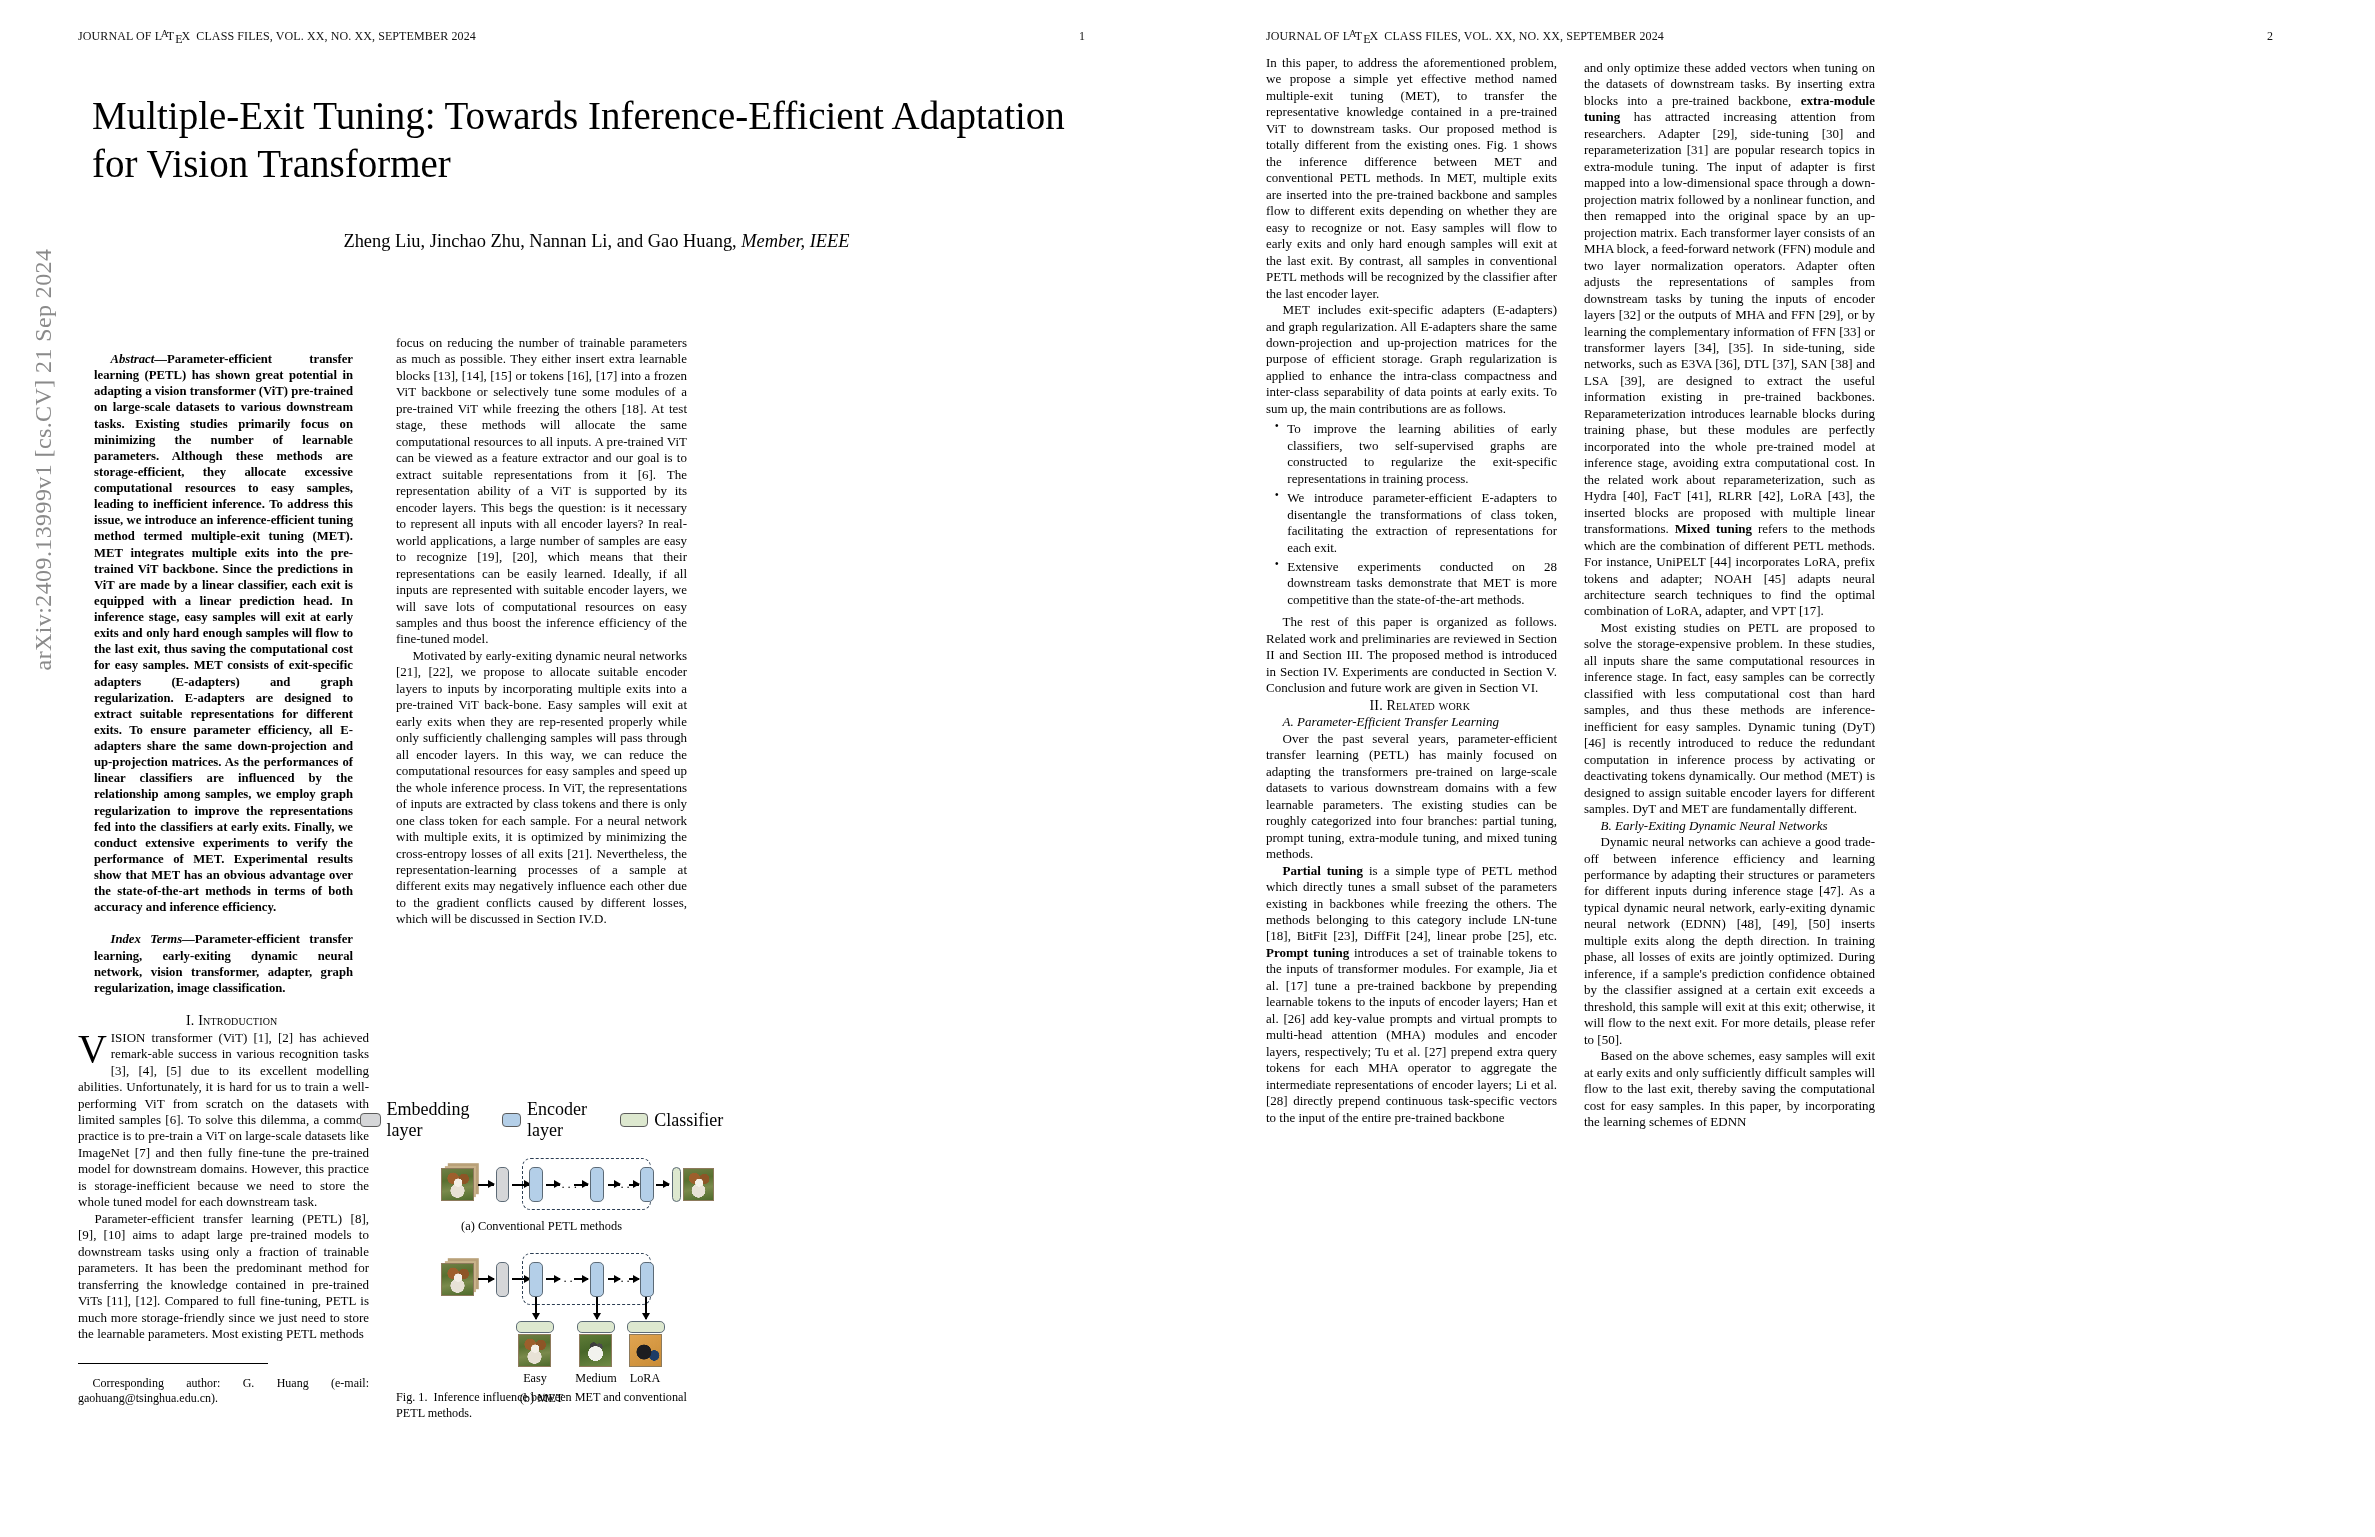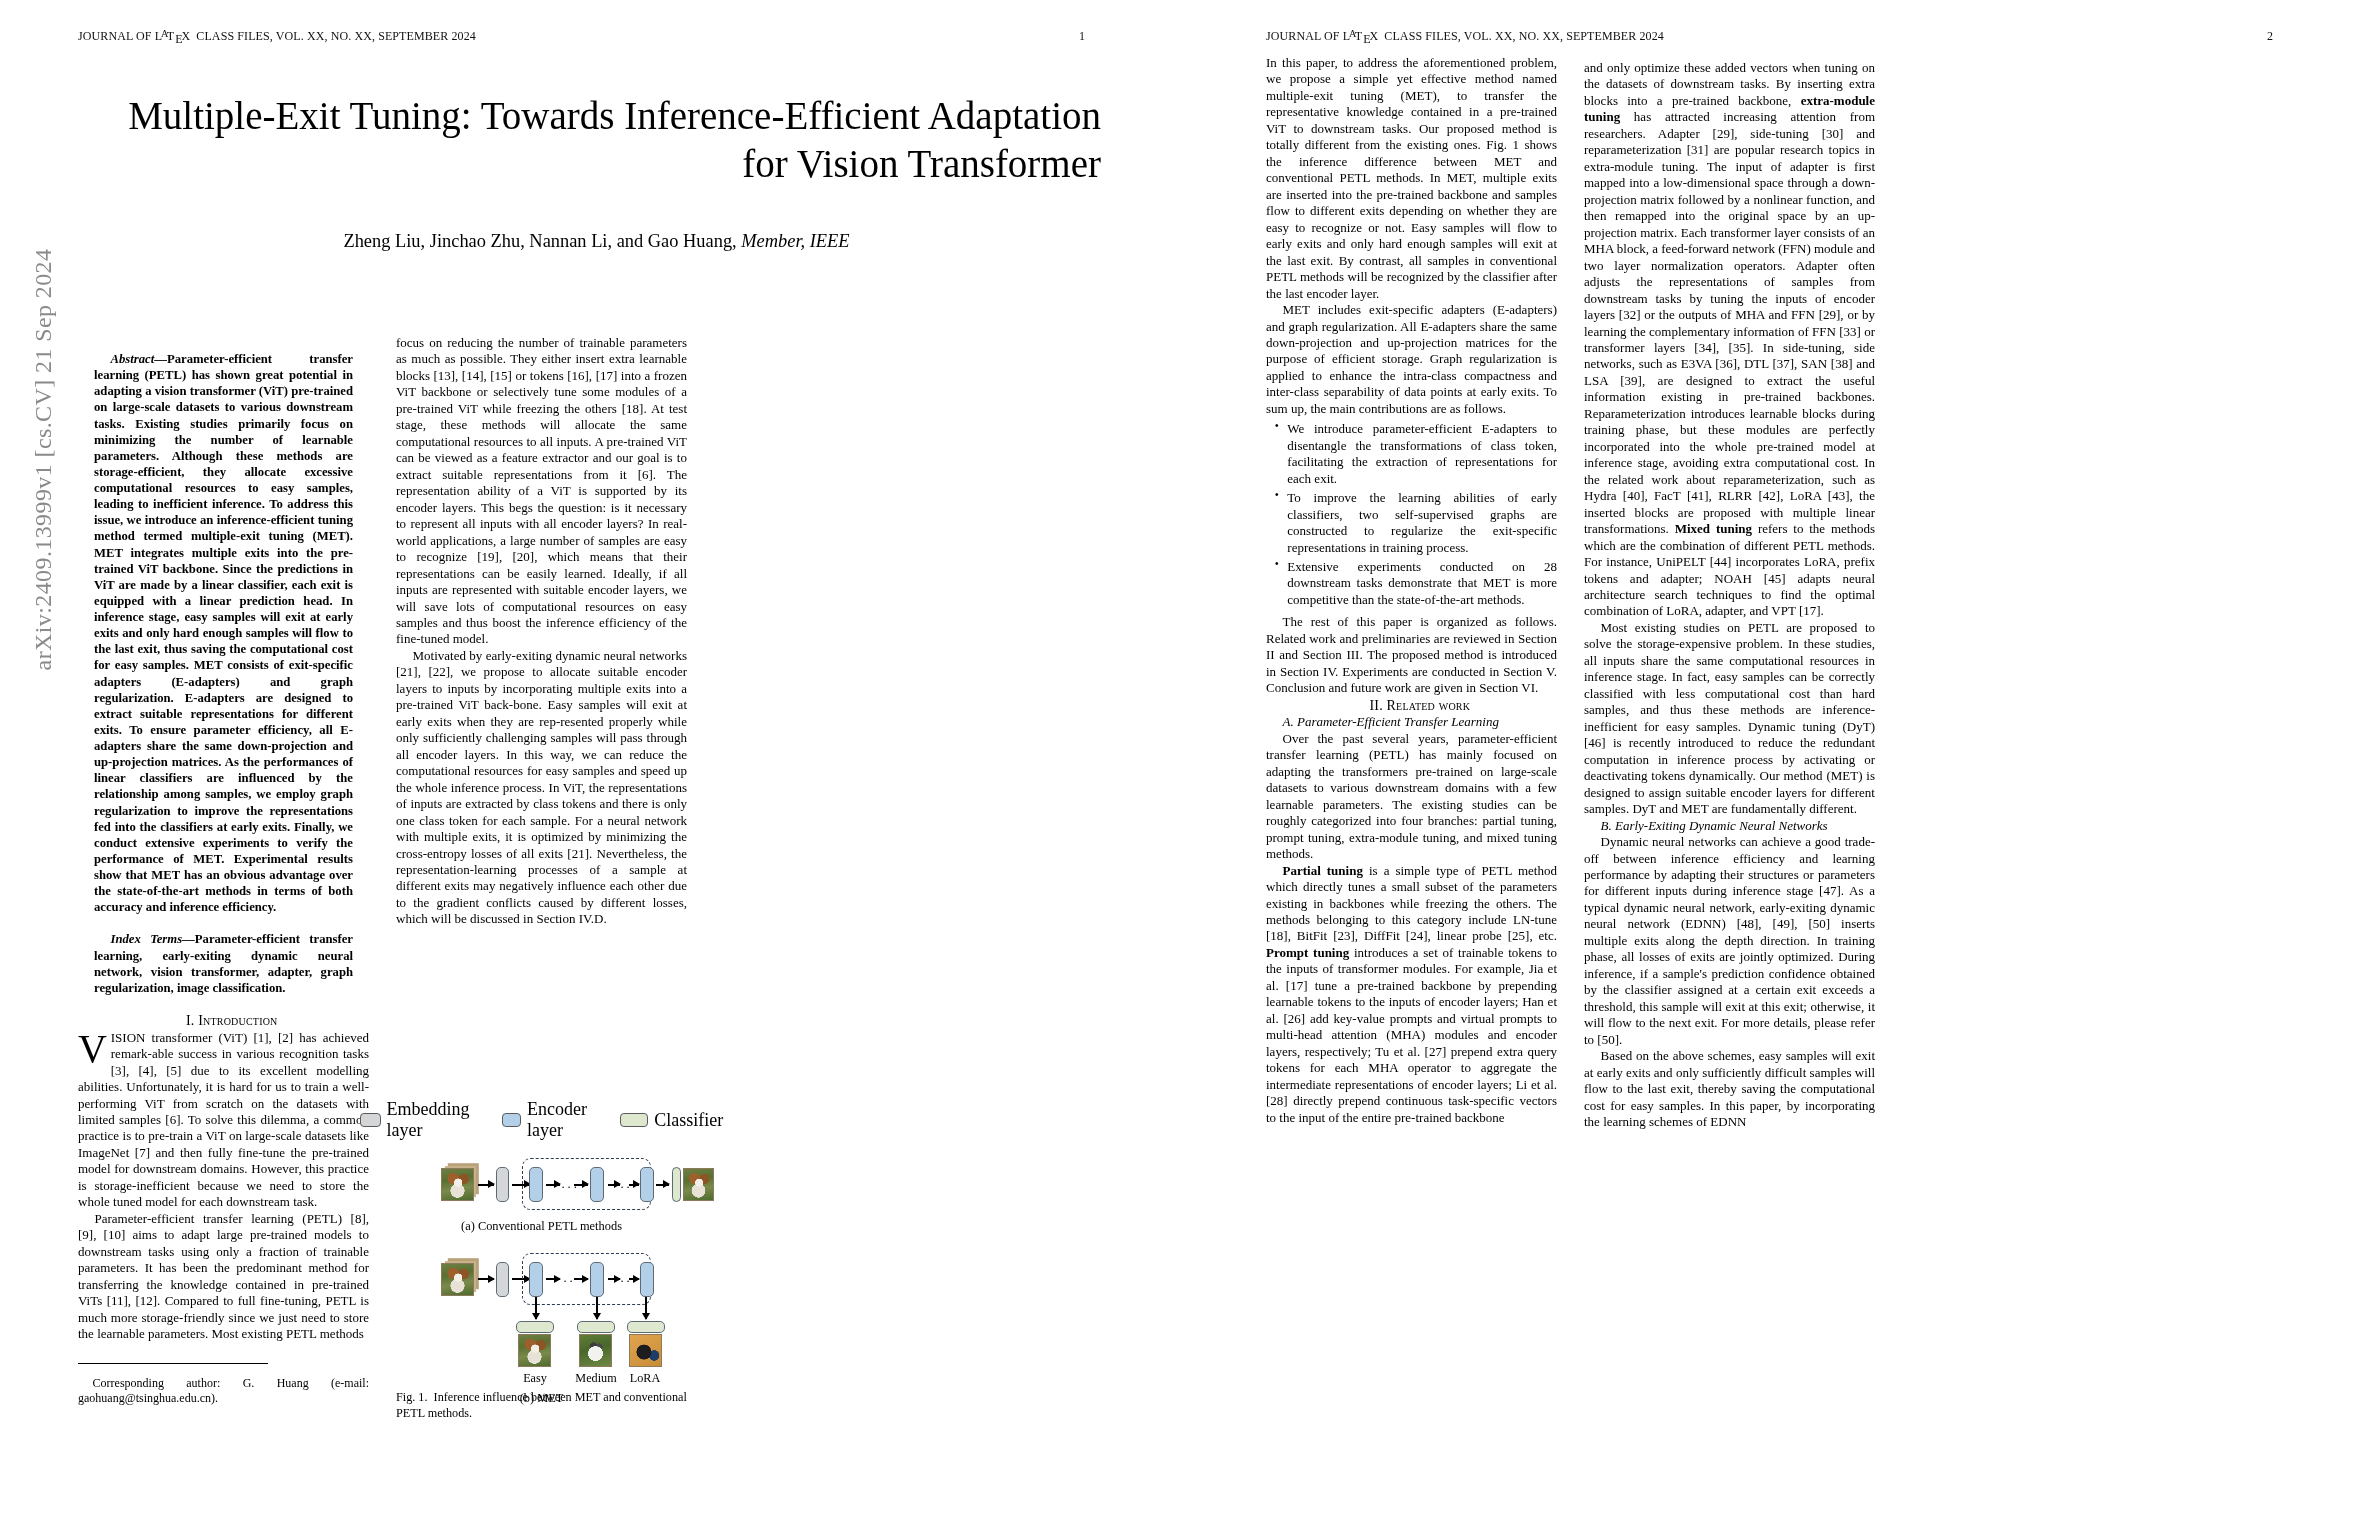--- a/index.html
+++ b/index.html
@@ -27,21 +27,21 @@
   .pagenum{position:absolute;top:29px;font-size:12px;color:#111;}
 
   .arxiv-stamp{
     position:absolute;left:-209px;top:446px;width:505px;
     transform:rotate(-90deg);transform-origin:center center;
     font-size:24px;color:#8a8a8a;letter-spacing:0.4px;white-space:nowrap;
     text-align:center;
   }
 
   .title{
-    position:absolute;left:92px;top:92px;width:1009px;text-align:right;
+    position:absolute;left:92px;top:92px;width:1009px;text-align:left;
     font-size:39px;line-height:1.22;color:#000;font-weight:400;
   }
   .authors{
     position:absolute;left:92px;top:231px;width:1009px;text-align:center;
     font-size:18.4px;color:#000;
   }
   .authors i{font-style:italic;}
 
   .col{position:absolute;font-size:13px;line-height:1.268;color:#000;text-align:justify;
        -webkit-hyphens:auto;hyphens:auto;}
@@ -247,22 +247,22 @@
     <div class="runhead" style="left:78px;">
       <span>JOURNAL OF </span><span class="ltx">L<span class="a">A</span><span class="x">T</span><span class="e">E</span><span class="x">X</span></span><span> CLASS FILES, VOL. XX, NO. XX, SEPTEMBER 2024</span>
     </div>
     <div class="pagenum" style="left:1079px;">2</div>
 
     <div class="col" style="left:78px;top:55px;width:291px;">
       <p class="noind">In this paper, to address the aforementioned problem, we propose a simple yet effective method named multiple-exit tuning (MET), to transfer the representative knowledge contained in a pre-trained ViT to downstream tasks. Our proposed method is totally different from the existing ones. Fig. 1 shows the inference difference between MET and conventional PETL methods. In MET, multiple exits are inserted into the pre-trained backbone and samples flow to different exits depending on whether they are easy to recognize or not. Easy samples will flow to early exits and only hard enough samples will exit at the last exit. By contrast, all samples in conventional PETL methods will be recognized by the classifier after the last encoder layer.</p>
       <p>MET includes exit-specific adapters (E-adapters) and graph regularization. All E-adapters share the same down-projection and up-projection matrices for the purpose of efficient storage. Graph regularization is applied to enhance the intra-class compactness and inter-class separability of data points at early exits. To sum up, the main contributions are as follows.</p>
 
       <ul class="bullets">
+        <li>To improve the learning abilities of early classifiers, two self-supervised graphs are constructed to regularize the exit-specific representations in training process.</li>
         <li>We introduce parameter-efficient E-adapters to disentangle the transformations of class token, facilitating the extraction of representations for each exit.</li>
-        <li>To improve the learning abilities of early classifiers, two self-supervised graphs are constructed to regularize the exit-specific representations in training process.</li>
         <li>Extensive experiments conducted on 28 downstream tasks demonstrate that MET is more competitive than the state-of-the-art methods.</li>
       </ul>
 
       <p>The rest of this paper is organized as follows. Related work and preliminaries are reviewed in Section II and Section III. The proposed method is introduced in Section IV. Experiments are conducted in Section V. Conclusion and future work are given in Section VI.</p>
 
       <p class="sec-head">II. Related work</p>
       <p class="sub-head">A.  Parameter-Efficient Transfer Learning</p>
 
       <p>Over the past several years, parameter-efficient transfer learning (PETL) has mainly focused on adapting the transformers pre-trained on large-scale datasets to various downstream domains with a few learnable parameters. The existing studies can be roughly categorized into four branches: partial tuning, prompt tuning, extra-module tuning, and mixed tuning methods.</p>
       <p><b>Partial tuning</b><span> is a simple type of PETL method which directly tunes a small subset of the parameters existing in backbones while freezing the others. The methods belonging to this category include LN-tune [18], BitFit [23], DiffFit [24], linear probe [25], etc. </span><b>Prompt tuning</b><span> introduces a set of trainable tokens to the inputs of transformer modules. For example, Jia et al. [17] tune a pre-trained backbone by prepending learnable tokens to the inputs of encoder layers; Han et al. [26] add key-value prompts and virtual prompts to multi-head attention (MHA) modules and encoder layers, respectively; Tu et al. [27] prepend extra query tokens for each MHA operator to aggregate the intermediate representations of encoder layers; Li et al. [28] directly prepend continuous task-specific vectors to the input of the entire pre-trained backbone</span></p>

